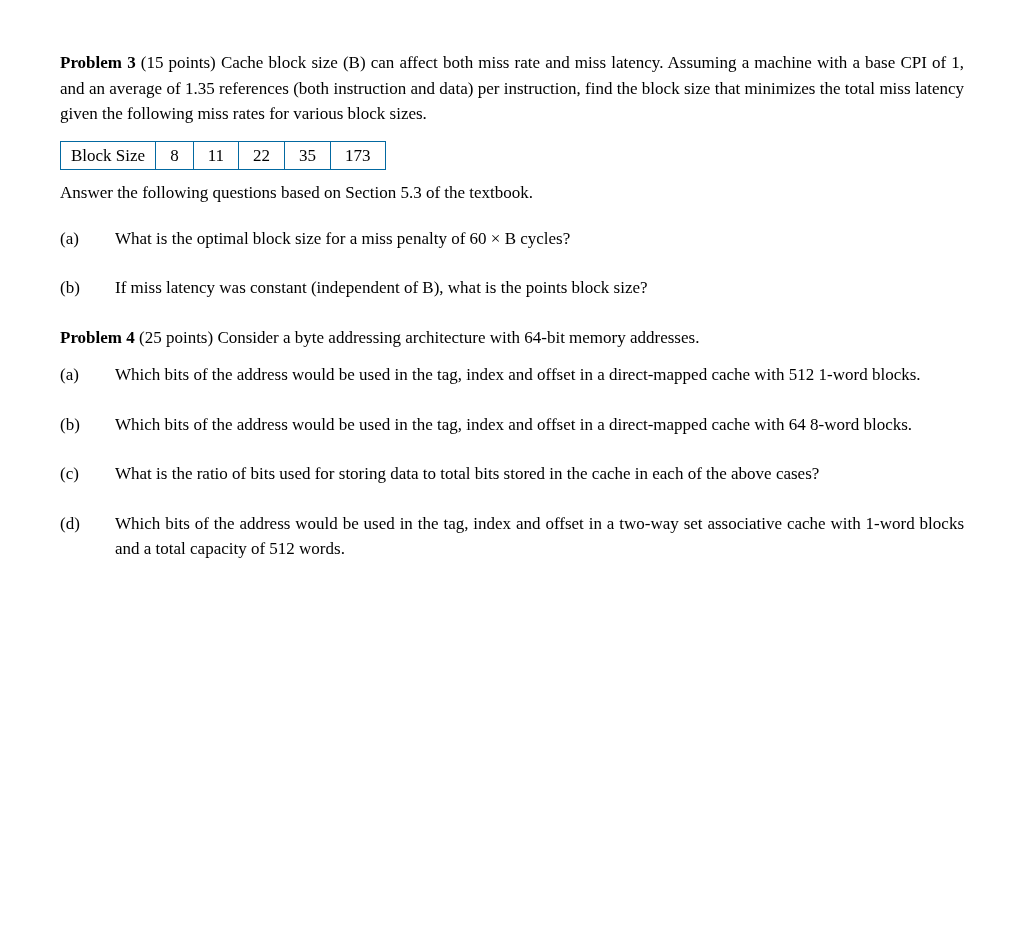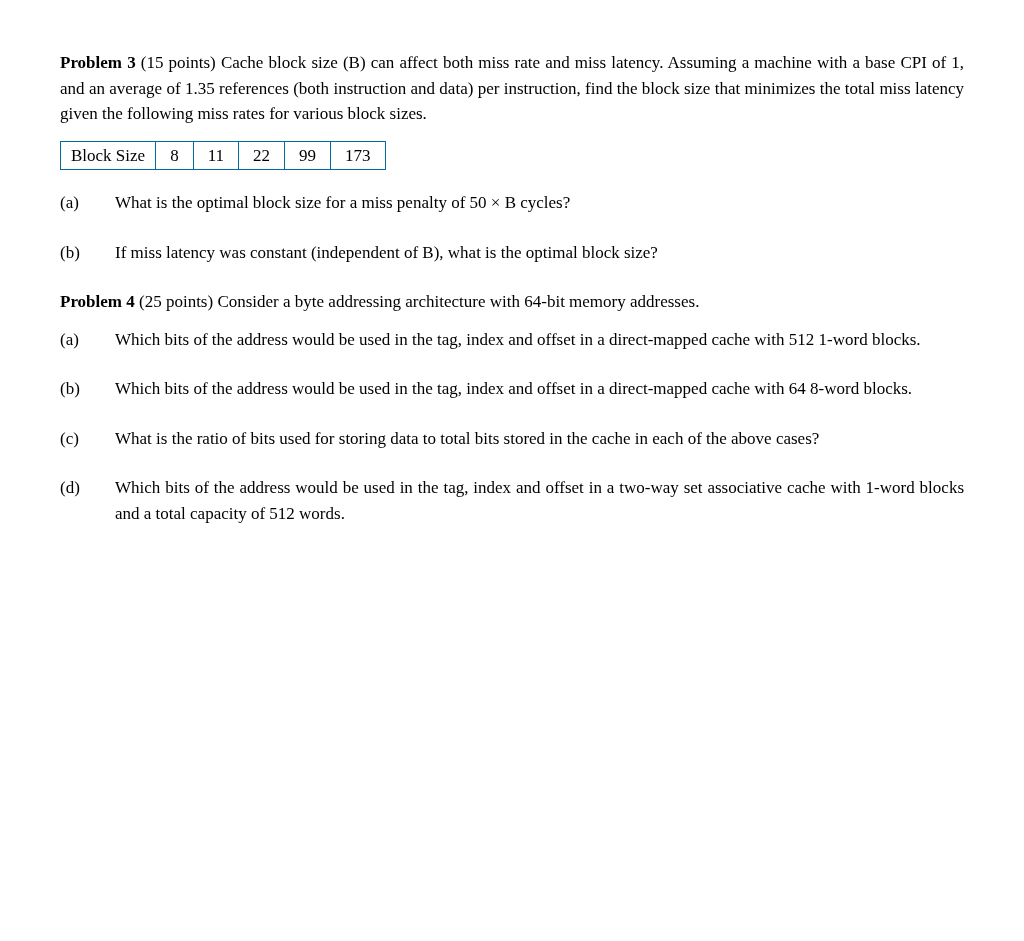--- a/index.html
+++ b/index.html
@@ -73,37 +73,38 @@
   <p><span style="font-weight:bold;">Problem 3</span> <span>(15 points) Cache block size (B) can affect both miss rate and miss latency. Assuming a machine with a base CPI of 1, and an average of 1.35 references (both instruction and data) per instruction, find the block size that minimizes the total miss latency given the following miss rates for various block sizes.</span></p>
 
   <div class="table-container">
     <table>
       <tbody>
           <tr>
         <td>Block Size</td>
         <td>8</td>
         <td>11</td>
         <td>22</td>
-        <td>99</td>
+        <td>35</td>
         <td>173</td>
       </tr>
     </tbody>
       </table>
   </div>
 
+  <p>Answer the following questions based on Section 5.3 of the textbook.</p>
 
   <div style="margin-top: 20px;">
     <div class="question-item">
       <span class="question-label">(a)</span>
-      <span class="question-text">What is the optimal block size for a miss penalty of 50 × B cycles?</span>
+      <span class="question-text">What is the optimal block size for a miss penalty of 60 × B cycles?</span>
     </div>
 
     <div class="question-item">
       <span class="question-label">(b)</span>
-      <span class="question-text">If miss latency was constant (independent of B), what is the optimal block size?</span>
+      <span class="question-text">If miss latency was constant (independent of B), what is the points block size?</span>
     </div>
   </div>
 </div>
 
 <div class="problem-block section-gap">
   <p><span style="font-weight:bold;">Problem 4</span> <span>(25 points) Consider a byte addressing architecture with 64-bit memory addresses.</span></p>
 
   <div style="margin-top: 10px;">
     <div class="question-item">
       <span class="question-label">(a)</span>

